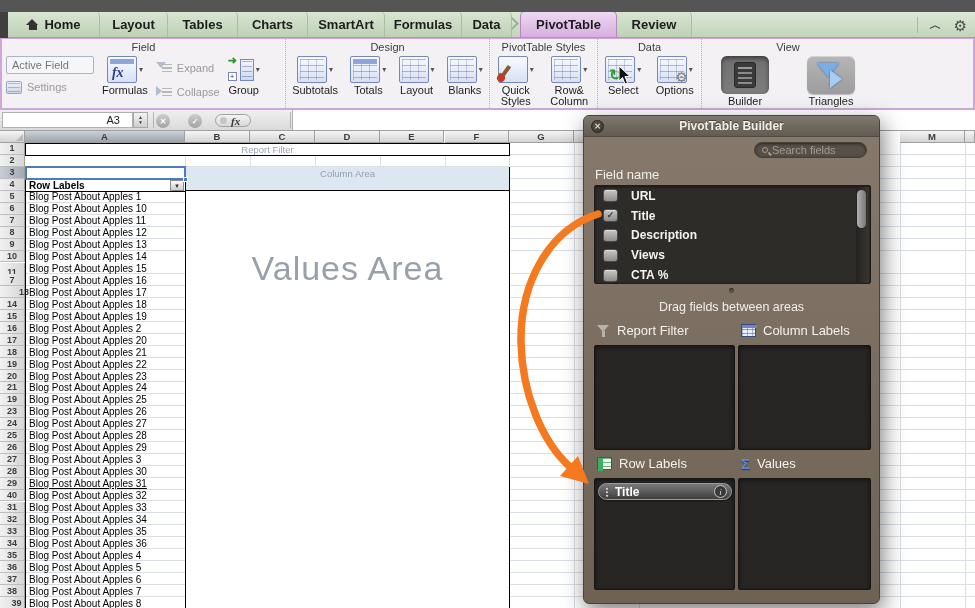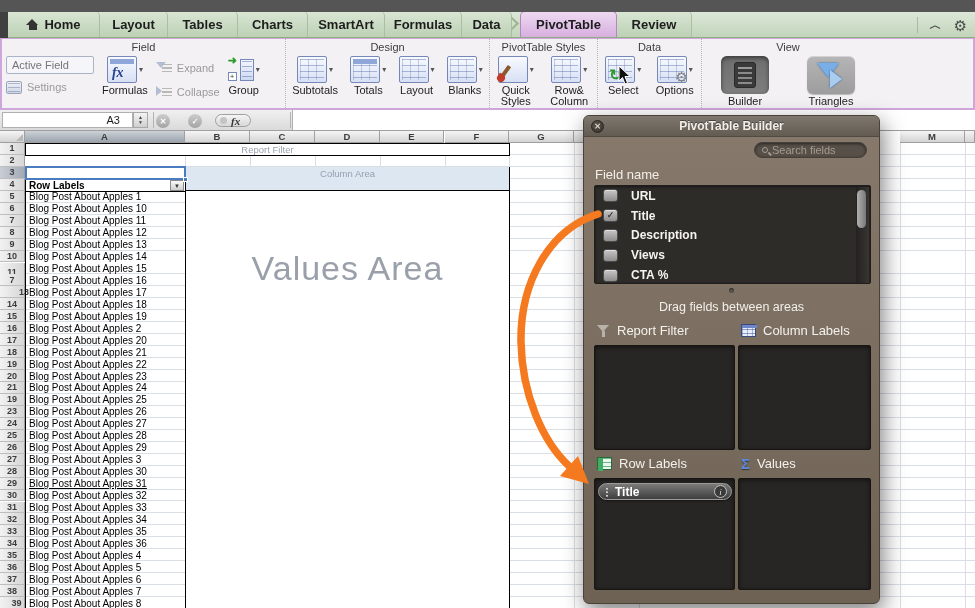--- a/index.html
+++ b/index.html
@@ -441,21 +441,21 @@
         <div class="rhead" style="top: 239.05px; height: 11.95px;">20</div>
         <div class="rhead" style="top: 251px; height: 11.95px;">21</div>
         <div class="rhead" style="top: 262.95px; height: 11.95px;">19</div>
         <div class="rhead" style="top: 274.9px; height: 11.95px;">23</div>
         <div class="rhead" style="top: 286.85px; height: 11.95px;">24</div>
         <div class="rhead" style="top: 298.8px; height: 11.95px;">25</div>
         <div class="rhead" style="top: 310.75px; height: 11.95px;">26</div>
         <div class="rhead" style="top: 322.7px; height: 11.95px;">27</div>
         <div class="rhead" style="top: 334.65px; height: 11.95px;">28</div>
         <div class="rhead" style="top: 346.6px; height: 11.95px;">29</div>
-        <div class="rhead" style="top: 358.55px; height: 11.95px;">30</div>
+        <div class="rhead" style="top: 358.55px; height: 11.95px;">40</div>
         <div class="rhead" style="top: 370.5px; height: 11.95px;">31</div>
         <div class="rhead" style="top: 382.45px; height: 11.95px;">32</div>
         <div class="rhead" style="top: 394.4px; height: 11.95px;">33</div>
         <div class="rhead" style="top: 406.35px; height: 11.95px;">34</div>
         <div class="rhead" style="top: 418.3px; height: 11.95px;">35</div>
         <div class="rhead" style="top: 430.25px; height: 11.95px;">36</div>
         <div class="rhead" style="top: 442.2px; height: 11.95px;">37</div>
         <div class="rhead" style="top: 454.15px; height: 11.95px;">38</div>
         <div class="rhead" style="top: 466.1px; height: 11.95px; padding-left: 9px;">39</div>
         <div class="rhead" style="top: 478.05px; height: 11.95px;">40</div>

